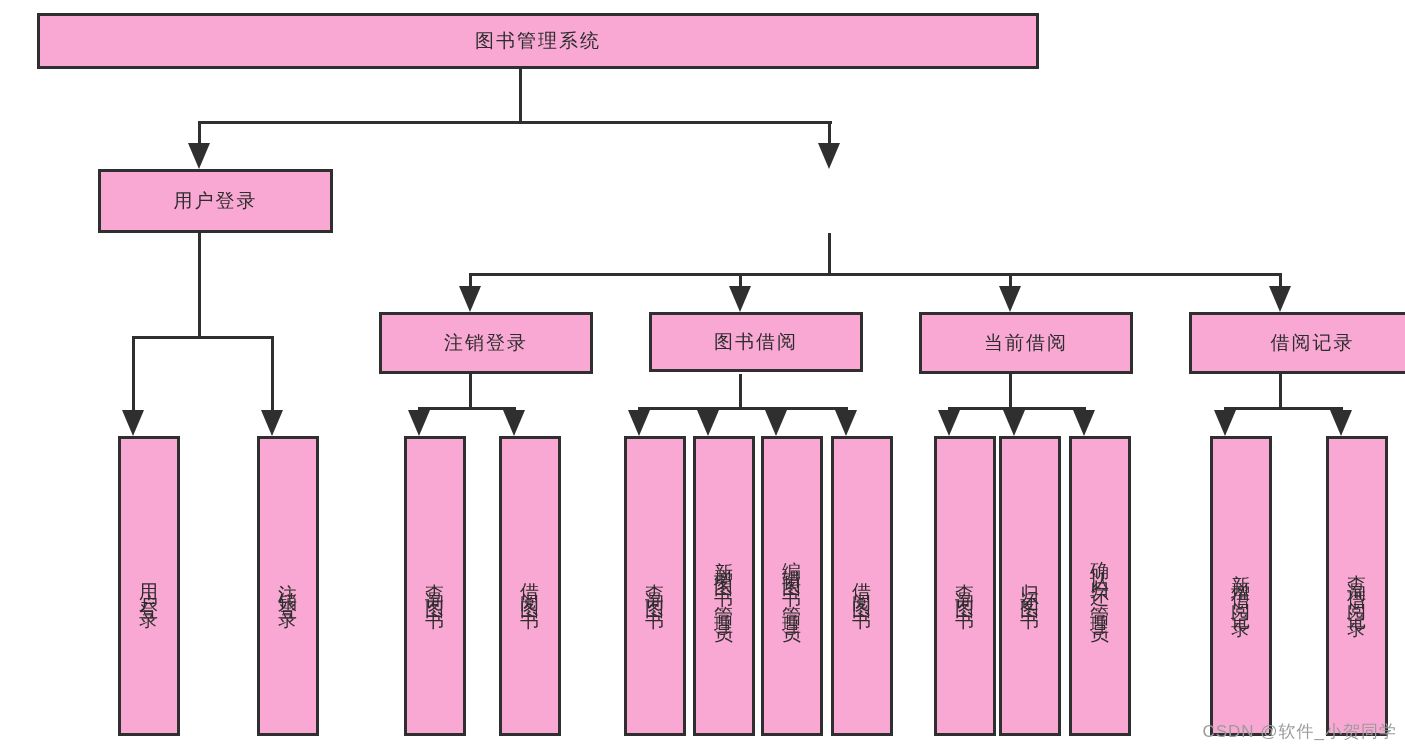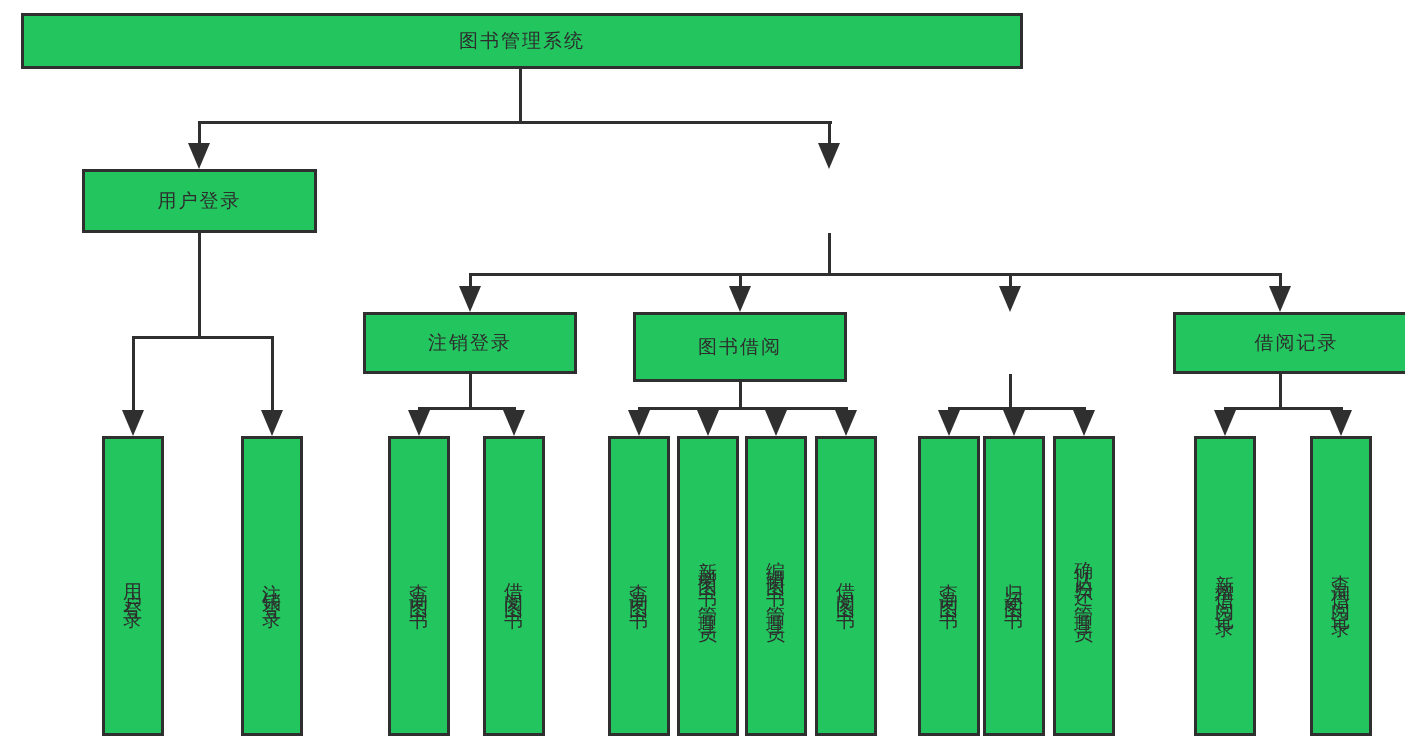--- a/index.html
+++ b/index.html
@@ -1,41 +1,41 @@
 <!DOCTYPE html>
 <html><head>
 <meta charset="utf-8">
 <style>
   html,body { margin:0; padding:0; background:#ffffff; }
   .canvas {
     position:relative; width:1405px; height:747px; background:#ffffff;
     font-family:"Liberation Sans","DejaVu Sans",sans-serif; overflow:hidden;
   }
   .box {
-    position:absolute; box-sizing:border-box; background:#22c55e;
-    border:3px solid #2f2f2f; display:flex; align-items:center; justify-content:center;
+    position:absolute; box-sizing:border-box; background:#f9a8d4;
+    border:3px solid #2f2f2f; display:flex; align-items:center; justify-content:center;margin-left:16px;
   }
   .label { color:#2d2d2d; font-size:19px; letter-spacing:2px; white-space:nowrap; }
   .vtext {
     writing-mode:vertical-rl; text-orientation:mixed;
     color:#2d2d2d; font-size:19px; letter-spacing:9px; line-height:1;
   }
   .line { position:absolute; background:#2f2f2f; }
   .v { width:3px; } .h { height:3px; }
   .arrow {
     position:absolute; width:0; height:0;
     border-left:11px solid transparent; border-right:11px solid transparent;
     border-top:26px solid #2f2f2f;
   }
   
   .n-root  { left:21px;  top:13px;  width:1002px; height:56px; }
   .n-l2a   { left:82px;  top:169px; width:235px;  height:64px; }
   .n-l2b   { left:712px; top:169px; width:235px;  height:64px; }
   .n-l3a   { left:363px;  top:312px; width:214px; height:62px; }
-  .n-l3b   { left:633px;  top:312px; width:214px; height:70px; }
+  .n-l3b   { left:633px;  top:312px; width:214px; height:60px; }
   .n-l3c   { left:903px;  top:312px; width:214px; height:62px; }
   .n-l3d   { left:1173px; top:312px; width:247px; height:62px; }
   .leaf    { top:436px; width:62px; height:300px; }
   .lf0 { left:102px; }  .lf1 { left:241px; }
   .lf2 { left:388px; }  .lf3 { left:483px; }
   .lf4 { left:608px; }  .lf5 { left:677px; }  .lf6 { left:745px; }  .lf7 { left:815px; }
   .lf8 { left:918px; }  .lf9 { left:983px; }  .lf10 { left:1053px; }
   .lf11 { left:1194px; } .lf12 { left:1310px; }
   
   .c-root-stem { left:519px; top:69px;  height:55px; }
@@ -164,20 +164,23 @@
   <div class="box n-l2a">
     <span class="label">用户登录</span>
   </div>
 
   <div class="box n-l3a">
     <span class="label">注销登录</span>
   </div>
   <div class="box n-l3b">
     <span class="label">图书借阅</span>
   </div>
+  <div class="box n-l3c">
+    <span class="label">当前借阅</span>
+  </div>
   <div class="box n-l3d">
     <span class="label">借阅记录</span>
   </div>
 
   <div class="box leaf lf0">
     <span class="vtext">用户登录</span>
   </div>
   <div class="box leaf lf1">
     <span class="vtext">注销登录</span>
   </div>
@@ -208,13 +211,14 @@
   <div class="box leaf lf10">
     <span class="vtext">确认归还（管理员）</span>
   </div>
   <div class="box leaf lf11">
     <span class="vtext">新增借阅记录</span>
   </div>
   <div class="box leaf lf12">
     <span class="vtext">查询借阅记录</span>
   </div>
 
+  <div class="watermark">CSDN @软件_小贺同学</div>
 </div>
 
 </body></html>

